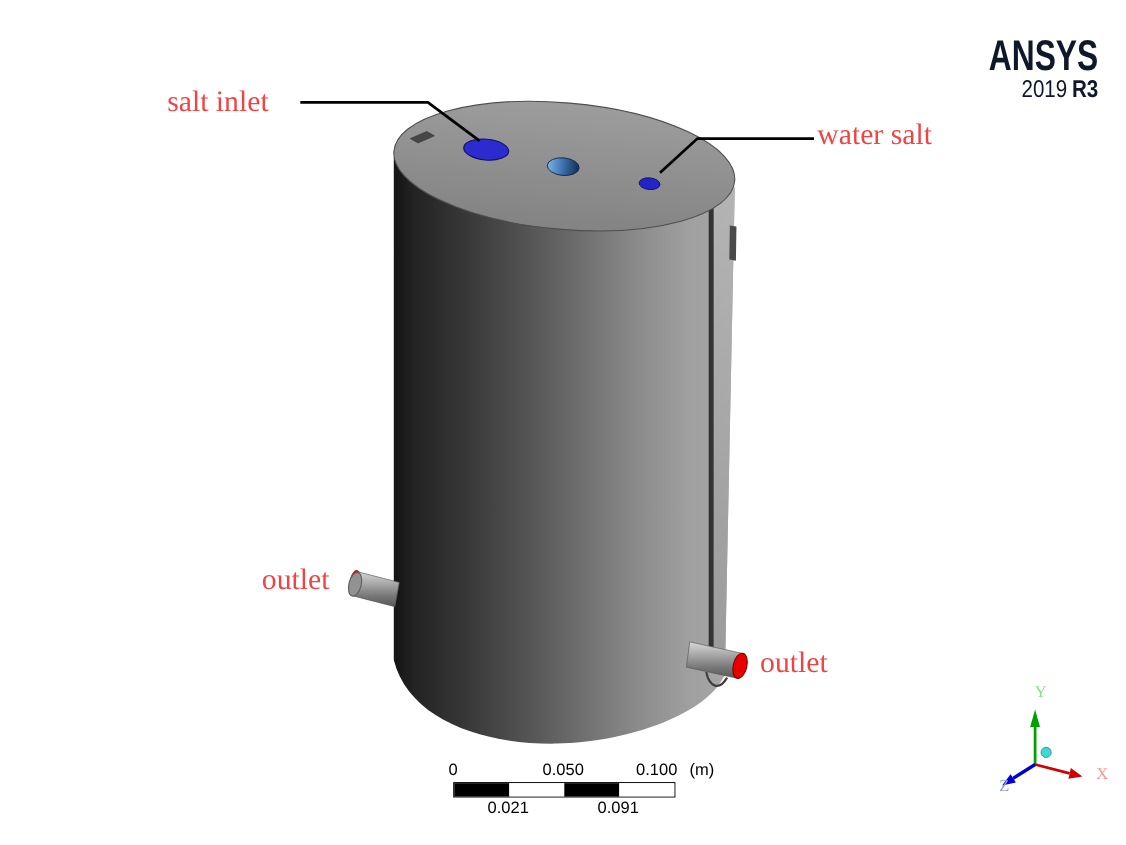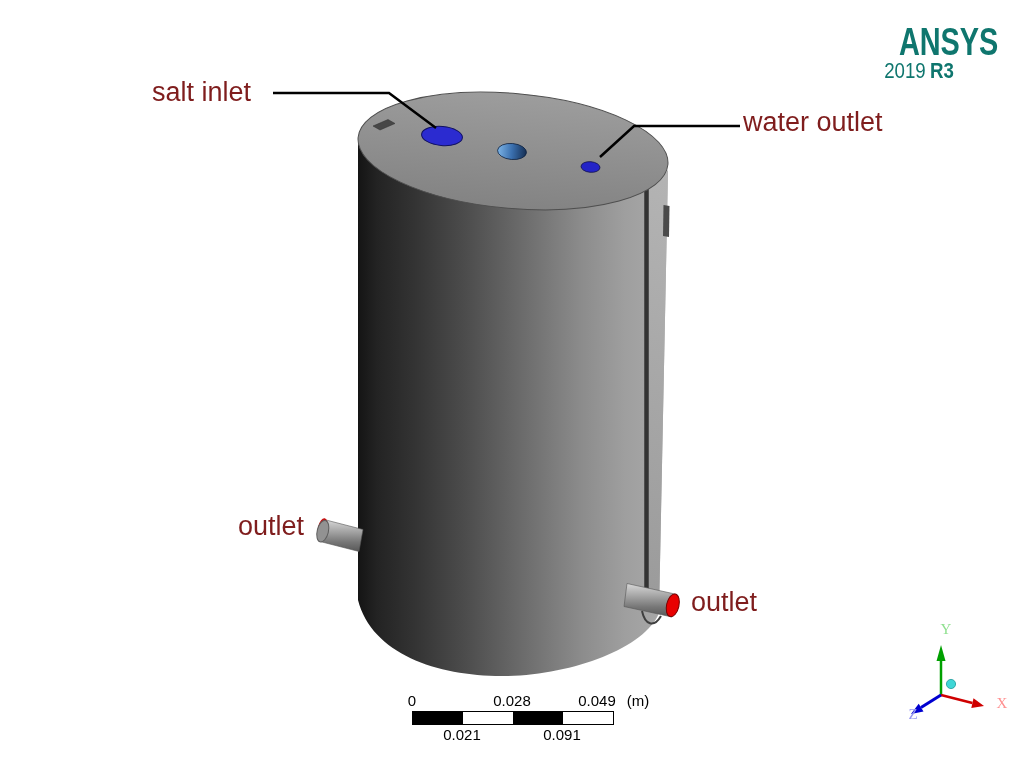--- a/index.html
+++ b/index.html
@@ -1,23 +1,23 @@
 <!DOCTYPE html>
 <html><head>
 <meta charset="utf-8">
 <style>
   html,body{margin:0;padding:0;}
   body{width:1024px;height:768px;position:relative;background:#ffffff;overflow:hidden;
        font-family:"Liberation Sans",sans-serif;}
   .abs{position:absolute;}
   
-  .callout{position:absolute;font-family:Liberation Sans, sans-serif;font-size:27px;
-           color:#7f1d1d;line-height:27px;white-space:nowrap;}
+  .callout{position:absolute;font-family:Liberation Serif, serif;font-size:27px;
+           color:#ef4444;line-height:27px;white-space:nowrap;}
   
-  .logo{position:absolute;right:26px;top:25px;text-align:left;color:#0f766e;}
+  .logo{position:absolute;right:26px;top:35px;text-align:right;color:#0f172a;}
   .logo-brand{font-size:39px;line-height:34px;font-weight:900;letter-spacing:0px;
               transform:scaleX(.74);transform-origin:100% 50%;}
   .logo-version{font-size:22px;line-height:20px;margin-top:2px;
                 transform:scaleX(.85);transform-origin:100% 50%;}
   .logo-version .yr{font-weight:400;}
   .logo-version .rel{font-weight:700;margin-left:5px;}
   
   .scalebar{position:absolute;left:392px;top:692px;width:290px;height:54px;font-size:15px;color:#000;}
   .sb-lab{position:absolute;transform:translateX(-50%);white-space:nowrap;line-height:15px;}
   .sb-bar{position:absolute;left:20px;top:19px;width:200px;height:12px;border:1px solid #000;
@@ -108,35 +108,35 @@
     <line x1="941" y1="695" x2="921" y2="707.6" stroke-width="3" stroke="#0000d0"></line>
     <polygon points="911,714 918.7,703.8 923.5,711.4" fill="#0000d0"></polygon>
     <circle cx="951" cy="684" r="4.6" stroke="#1a9a9a" stroke-width=".8" fill="#3fd6d6"></circle>
     <text x="946" y="634" text-anchor="middle" font-family="Liberation Serif, serif" font-size="15" fill="#8ee08e">Y</text>
     <text x="1002" y="708" text-anchor="middle" font-family="Liberation Serif, serif" font-size="15" fill="#ff9191">X</text>
     <text x="913" y="719" text-anchor="middle" font-family="Liberation Serif, serif" font-size="15" fill="#9797f0">Z</text>
   </g>
 </svg>
 
 <div class="callout" style="left:152px;top:79px">salt inlet</div>
-<div class="callout" style="left:743px;top:109px">water outlet</div>
+<div class="callout" style="left:743px;top:109px">water salt</div>
 <div class="callout" style="left:238px;top:513px">outlet</div>
 <div class="callout" style="left:691px;top:589px">outlet</div>
 
 <div class="logo">
   <div class="logo-brand">ANSYS</div>
   <div class="logo-version">
     <span class="yr">2019</span><span class="rel">R3</span>
   </div>
 </div>
 
 <div class="scalebar">
   <span class="sb-lab" style="left:20px;top:1px">0</span>
-  <span class="sb-lab" style="left:120px;top:1px">0.028</span>
-  <span class="sb-lab" style="left:205px;top:1px">0.049</span>
+  <span class="sb-lab" style="left:120px;top:1px">0.050</span>
+  <span class="sb-lab" style="left:205px;top:1px">0.100</span>
   <span class="sb-lab" style="left:246px;top:1px">(m)</span>
   <div class="sb-bar">
     <div class="sb-seg seg-b"></div>
     <div class="sb-seg seg-w"></div>
     <div class="sb-seg seg-b"></div>
     <div class="sb-seg seg-w"></div>
   </div>
   <span class="sb-lab" style="left:70px;top:35px">0.021</span>
   <span class="sb-lab" style="left:170px;top:35px">0.091</span>
 </div>

